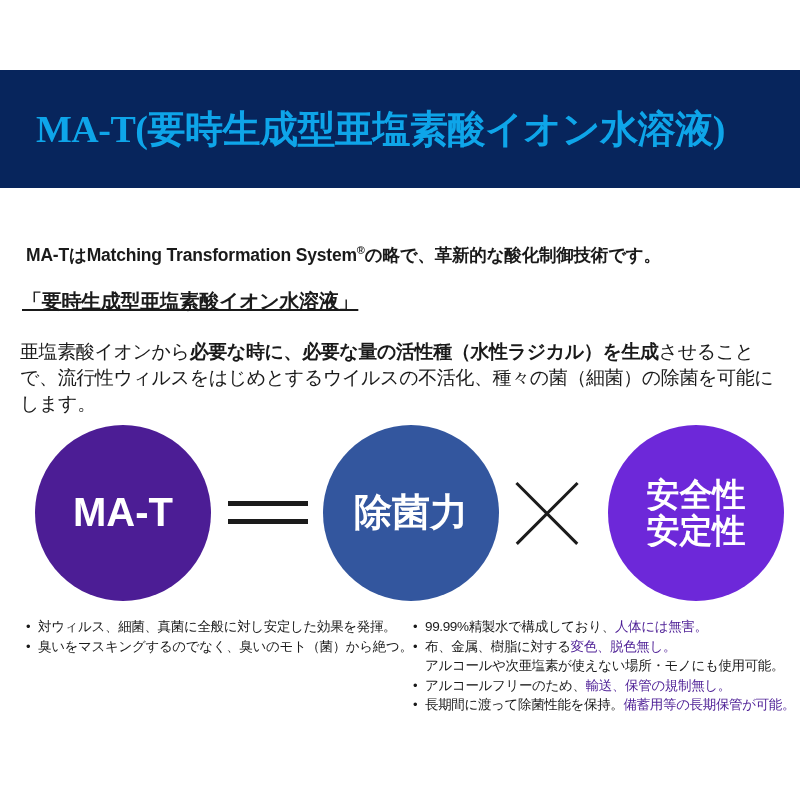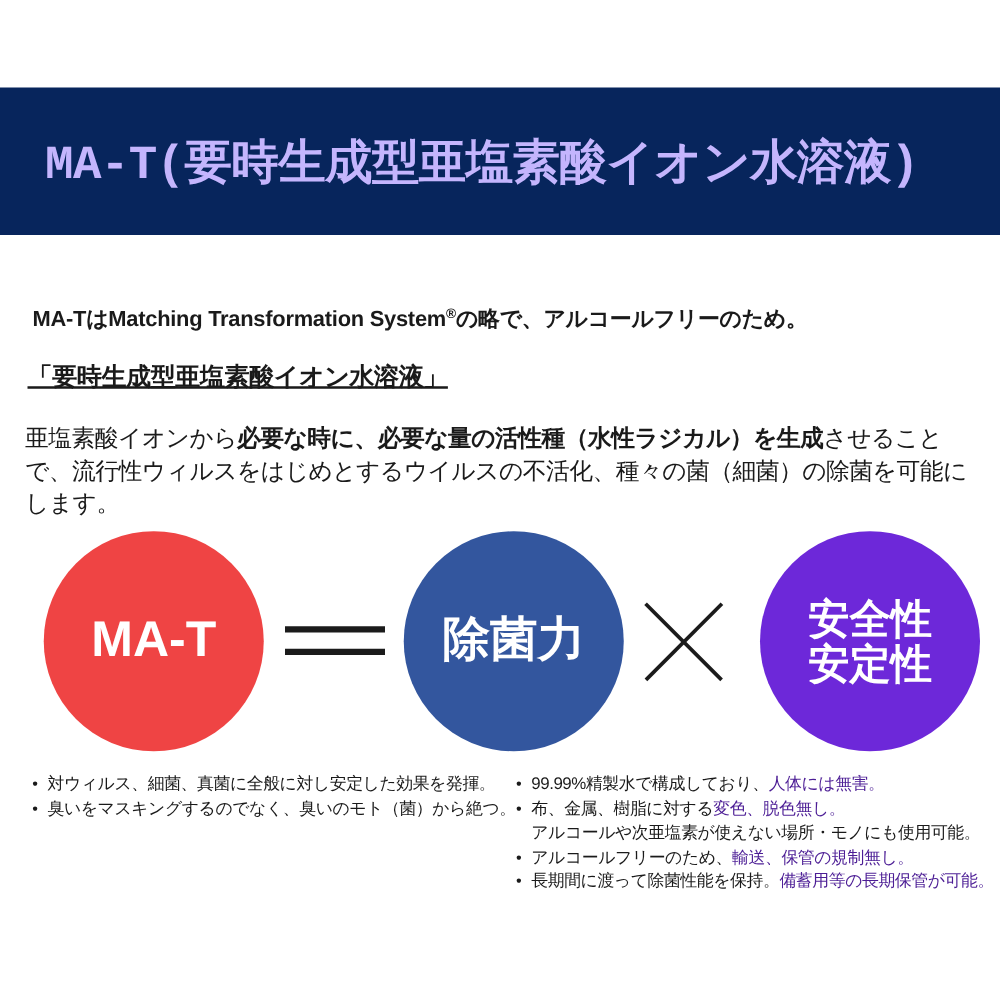--- a/index.html
+++ b/index.html
@@ -21,27 +21,27 @@
     position: absolute;
     left: 0;
     top: 70px;
     width: 800px;
     height: 118px;
     background: #07255c;
     display: flex;
     align-items: center;
   }
   #title-text {
-    color: #c4b5fd;
+    color: #0ea5e9;
     font-size: 38px;
     font-weight: 700;
     letter-spacing: -0.5px;
     margin-left: 36px;
     white-space: nowrap;
-    font-family: Liberation Mono, monospace;
+    font-family: Liberation Serif, serif;
   }
 
   
   #intro-line {
     position: absolute;
     left: 26px;
     top: 243px;
     font-size: 17.5px;
     font-weight: 600;
     letter-spacing: -0.2px;
@@ -95,21 +95,21 @@
     text-align: center;
     color: #ffffff;
     font-weight: 700;
     line-height: 1.08;
   }
   #circle-mat {
     left: 35px;
     top: 5px;
     width: 176px;
     height: 176px;
-    background: #ef4444;
+    background: #4c1d95;
     font-size: 40px;
     letter-spacing: 0px;
   }
   #circle-power {
     left: 323px;
     top: 5px;
     width: 176px;
     height: 176px;
     background: #33569e;
     font-size: 38px;
@@ -194,21 +194,21 @@
   .bullet-text .hl { color: #4c1d95; }
 </style>
 </head>
 <body>
 
 <div id="title-bar">
   <div id="title-text">MA-T(要時生成型亜塩素酸イオン水溶液)</div>
 </div>
 
 <div id="intro-line">
-  <span>MA-TはMatching Transformation System</span><span class="reg">®</span><span>の略で、アルコールフリーのため。</span>
+  <span>MA-TはMatching Transformation System</span><span class="reg">®</span><span>の略で、革新的な酸化制御技術です。</span>
 </div>
 
 <div id="subtitle-line">「要時生成型亜塩素酸イオン水溶液」</div>
 
 <div id="body-paragraph">
   <span>亜塩素酸イオンから</span><span class="bold">必要な時に、必要な量の活性種（水性ラジカル）を生成</span><span>させることで、流行性ウィルスをはじめとするウイルスの不活化、種々の菌（細菌）の除菌を可能にします。</span>
 </div>
 
 <div id="diagram">
 

